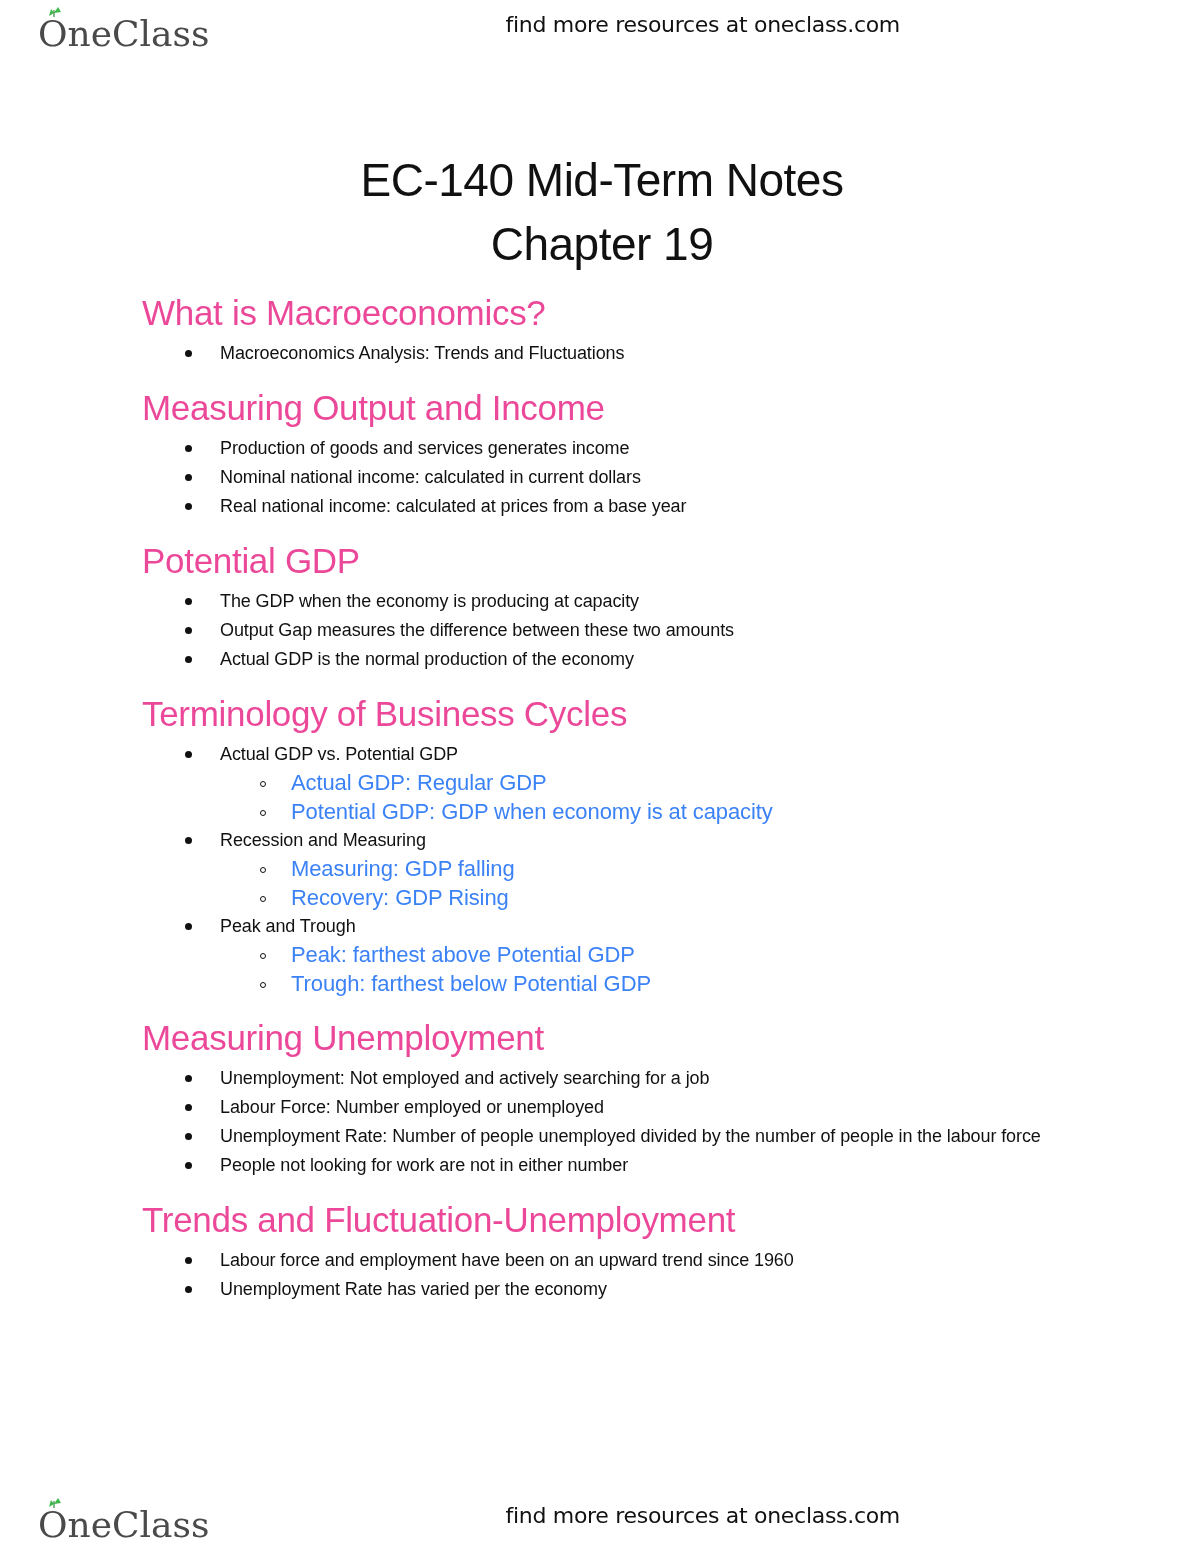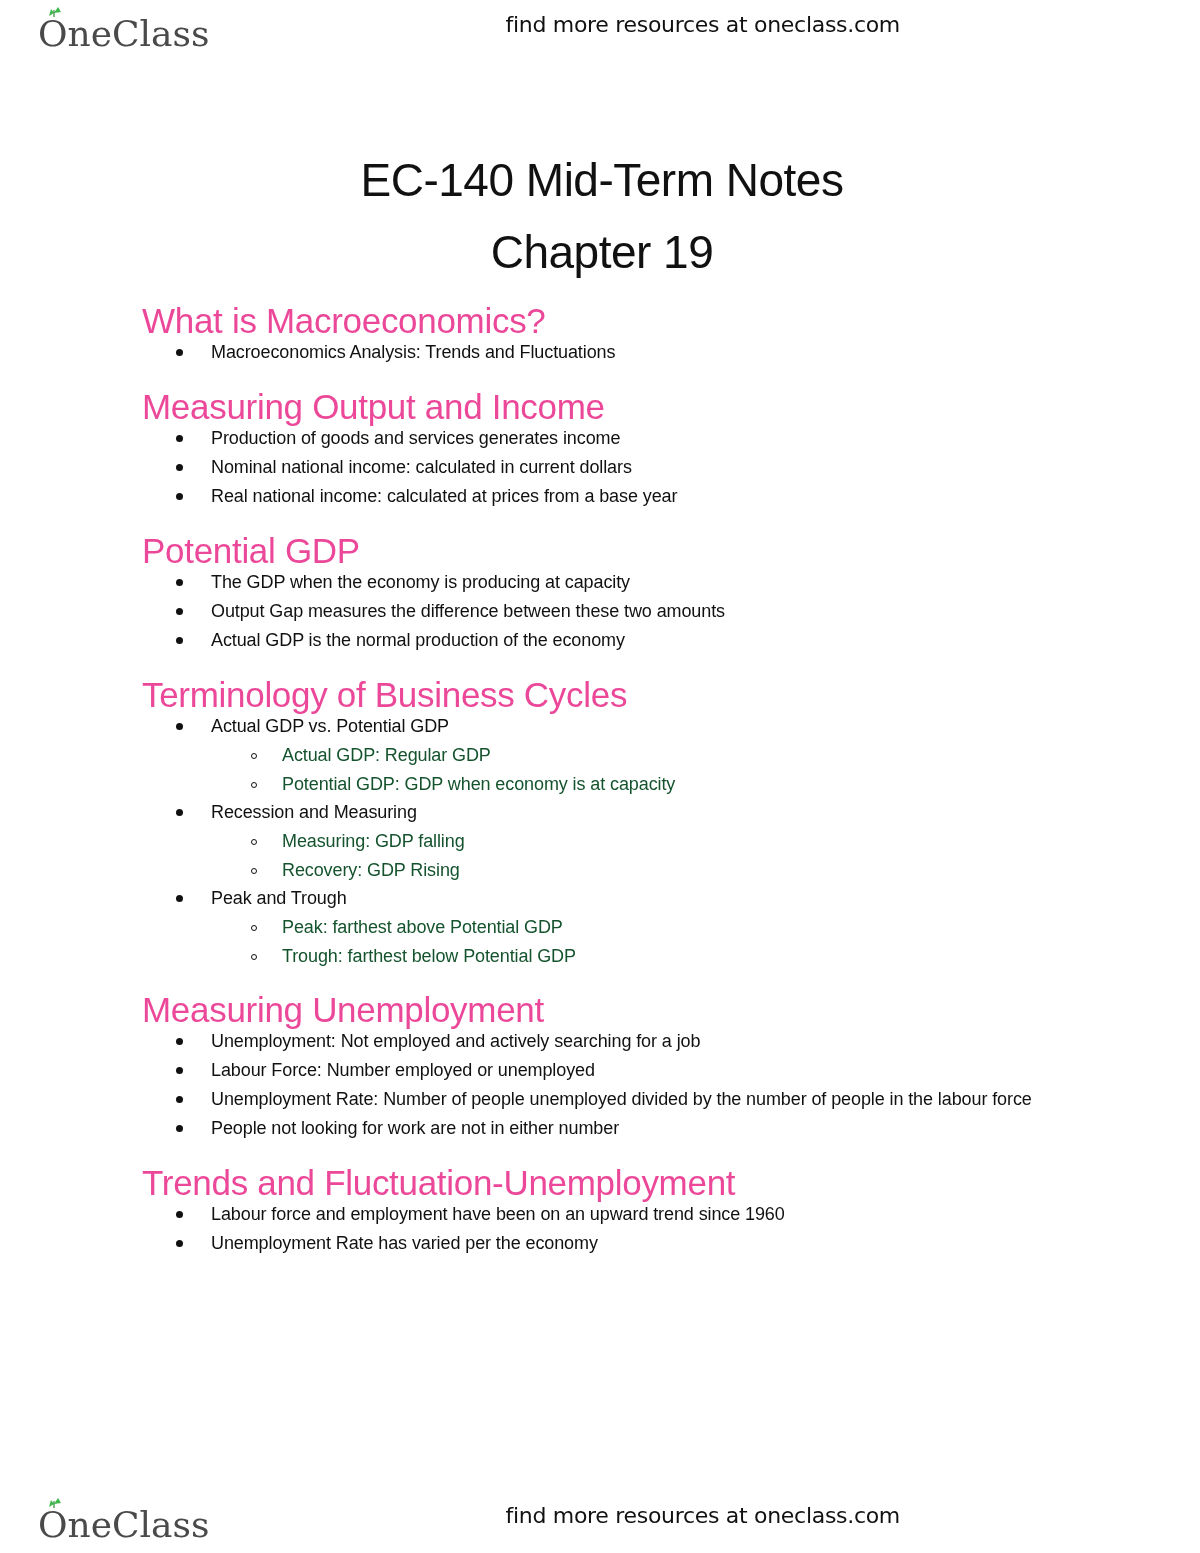--- a/index.html
+++ b/index.html
@@ -82,21 +82,21 @@
       font-family: "Liberation Sans", "DejaVu Sans", sans-serif;
       font-size: 35px;
       font-weight: normal;
       color: #ec4899;
       margin: 0;
       line-height: 34px;
       letter-spacing: -0.3px;
     }
     ul.bullets {
       list-style: none;
-      margin: 0;
+      margin: 9px;
       padding: 0;
     }
     ul.bullets > li {
       position: relative;
       padding-left: 69px;
       font-size: 18px;
       line-height: 29px;
       color: #111111;
       letter-spacing: -0.1px;
     }
@@ -111,23 +111,23 @@
     }
     ul.sub {
       list-style: none;
       margin: 0;
       padding: 0;
     }
     ul.sub > li {
       position: relative;
       padding-left: 140px;
       margin-left: -69px;
-      font-size: 18px;
+      font-size: 22px;
       line-height: 28.5px;
-      color: #14532d;
+      color: #3b82f6;
     }
     ul.sub > li > .bullet-ring {
       position: absolute;
       left: 109px;
       top: 12px;
       width: 6px;
       height: 6px;
       border-radius: 50%;
       border: 1.5px solid #111111;
       box-sizing: border-box;
@@ -146,21 +146,21 @@
       </svg>
       <span>OneClass</span>
     </span>
   </div>
   <a class="site-link">find more resources at oneclass.com</a>
 </div>
 
 <div class="doc">
   <h1 class="doc-title">
     <div>EC-140 Mid-Term Notes</div>
-    <div style="margin-top:8px;">Chapter 19</div>
+    <div style="margin-top:0;">Chapter 19</div>
   </h1>
 
   <div class="section" style="margin-top:20px;">
     <h2 class="section-heading">What is Macroeconomics?</h2>
     <ul class="bullets">
       <li><span class="bullet-dot"></span><span>Macroeconomics Analysis: Trends and Fluctuations</span></li>
     </ul>
   </div>
 
   <div class="section" style="margin-top:23px;">

